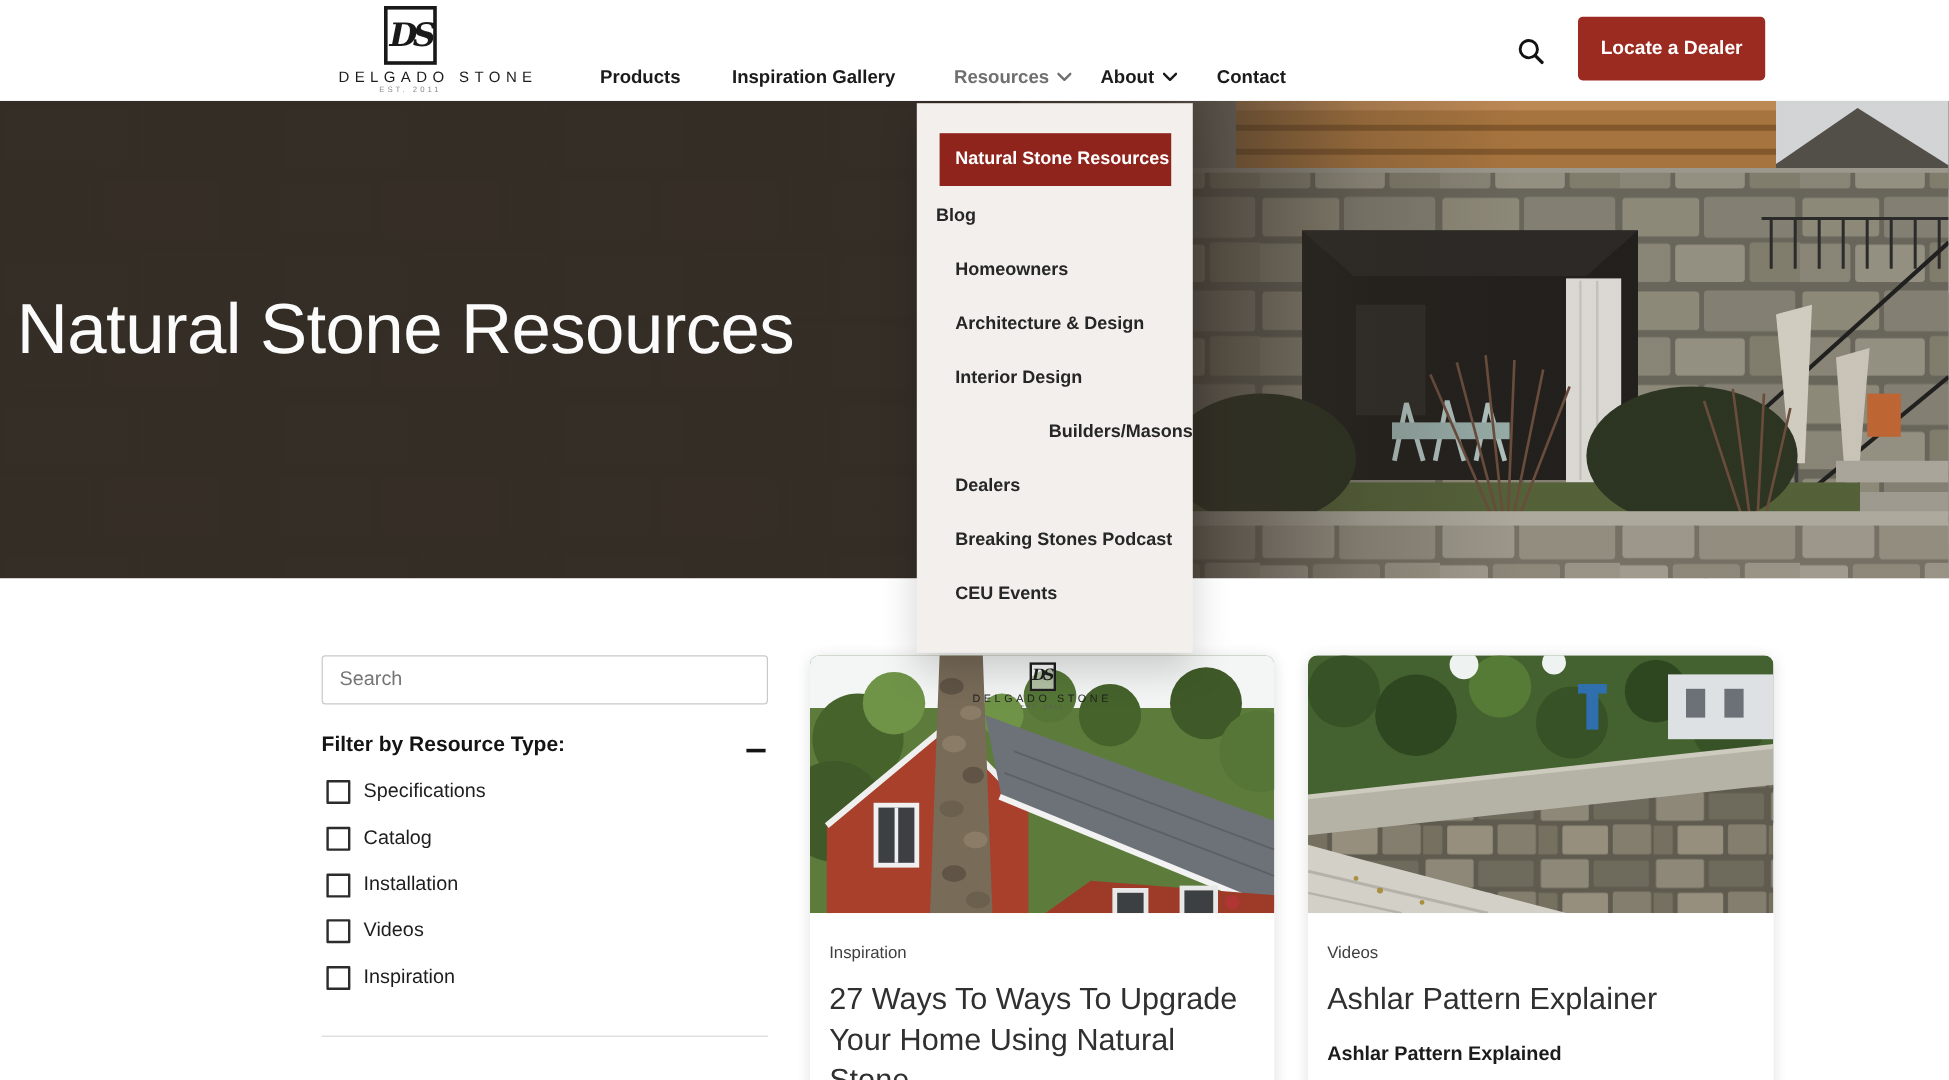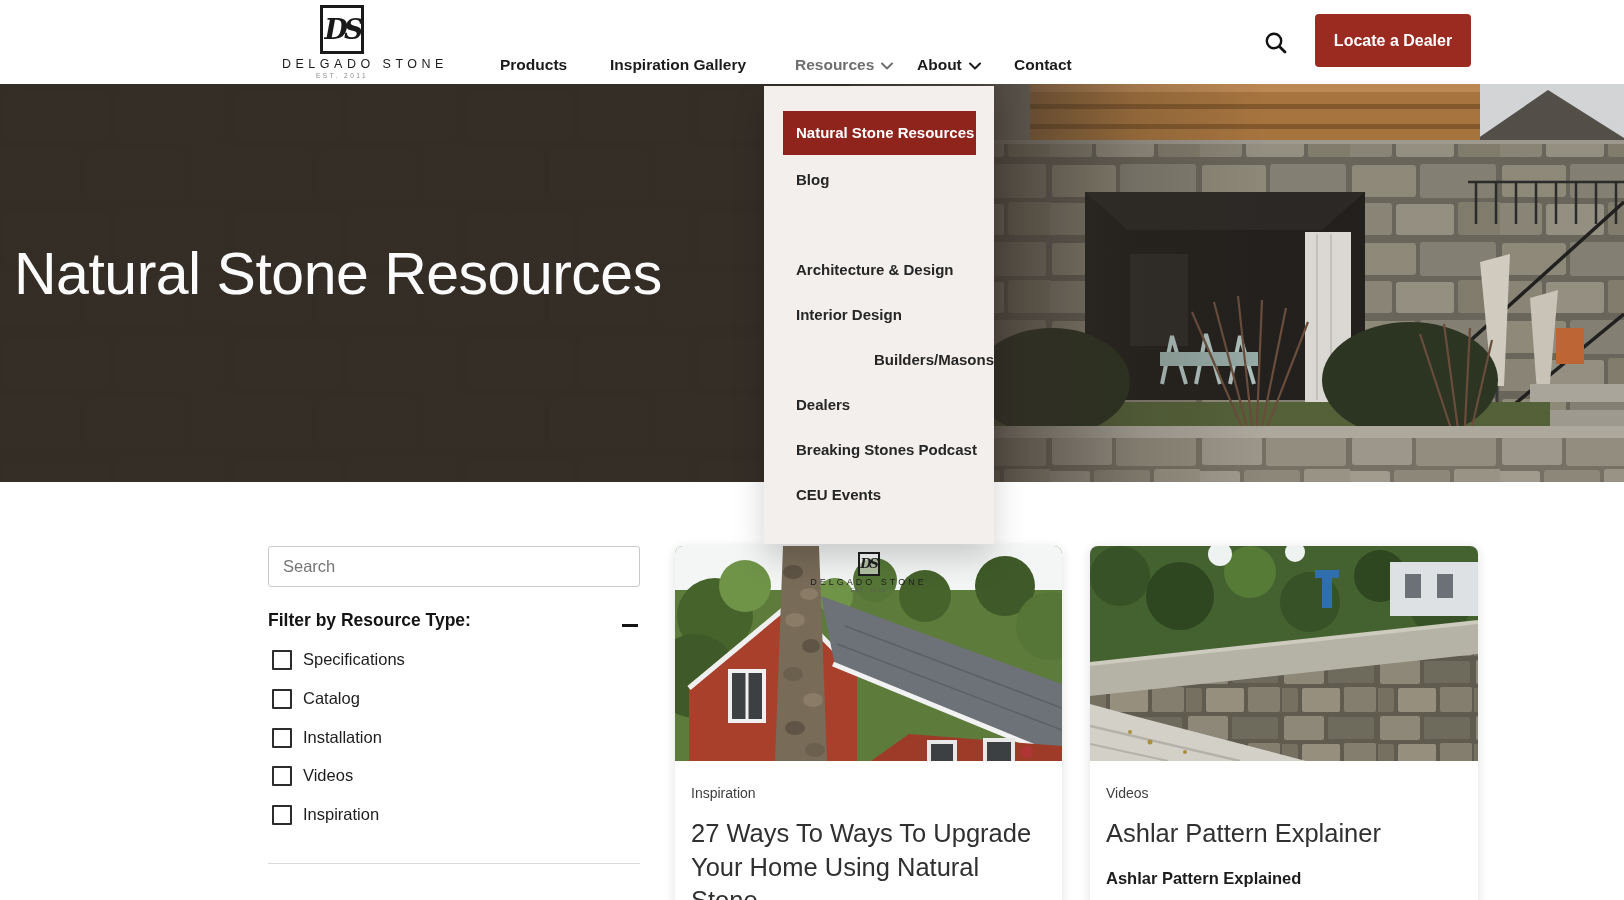--- a/index.html
+++ b/index.html
@@ -220,21 +220,22 @@
 
       <rect x="850" y="342" width="774" height="14" fill="#b7b3a7"></rect>
       <rect x="850" y="354" width="774" height="44" fill="url(#pR2)"></rect>
     </svg>
     <div class="hero-shade"></div>
     <div class="hero-title">Natural Stone Resources</div>
   </div>
 
   <div class="menu">
     <div class="menu-sel">Natural Stone Resources</div>
-    <div class="menu-item" style="top:71px;">Blog</div>
+    <div class="menu-item" style="top:71px;padding-left:16px;">Blog</div>
+    <div class="menu-item" style="top:116px;">Homeowners</div>
     <div class="menu-item" style="top:161px;">Architecture &amp; Design</div>
     <div class="menu-item" style="top:206px;">Interior Design</div>
     <div class="menu-item" style="top:251px;text-align:right;">Builders/Masons</div>
     <div class="menu-item" style="top:296px;">Dealers</div>
     <div class="menu-item" style="top:341px;">Breaking Stones Podcast</div>
     <div class="menu-item" style="top:386px;">CEU Events</div>
   </div>
 
   <div class="content">
 

